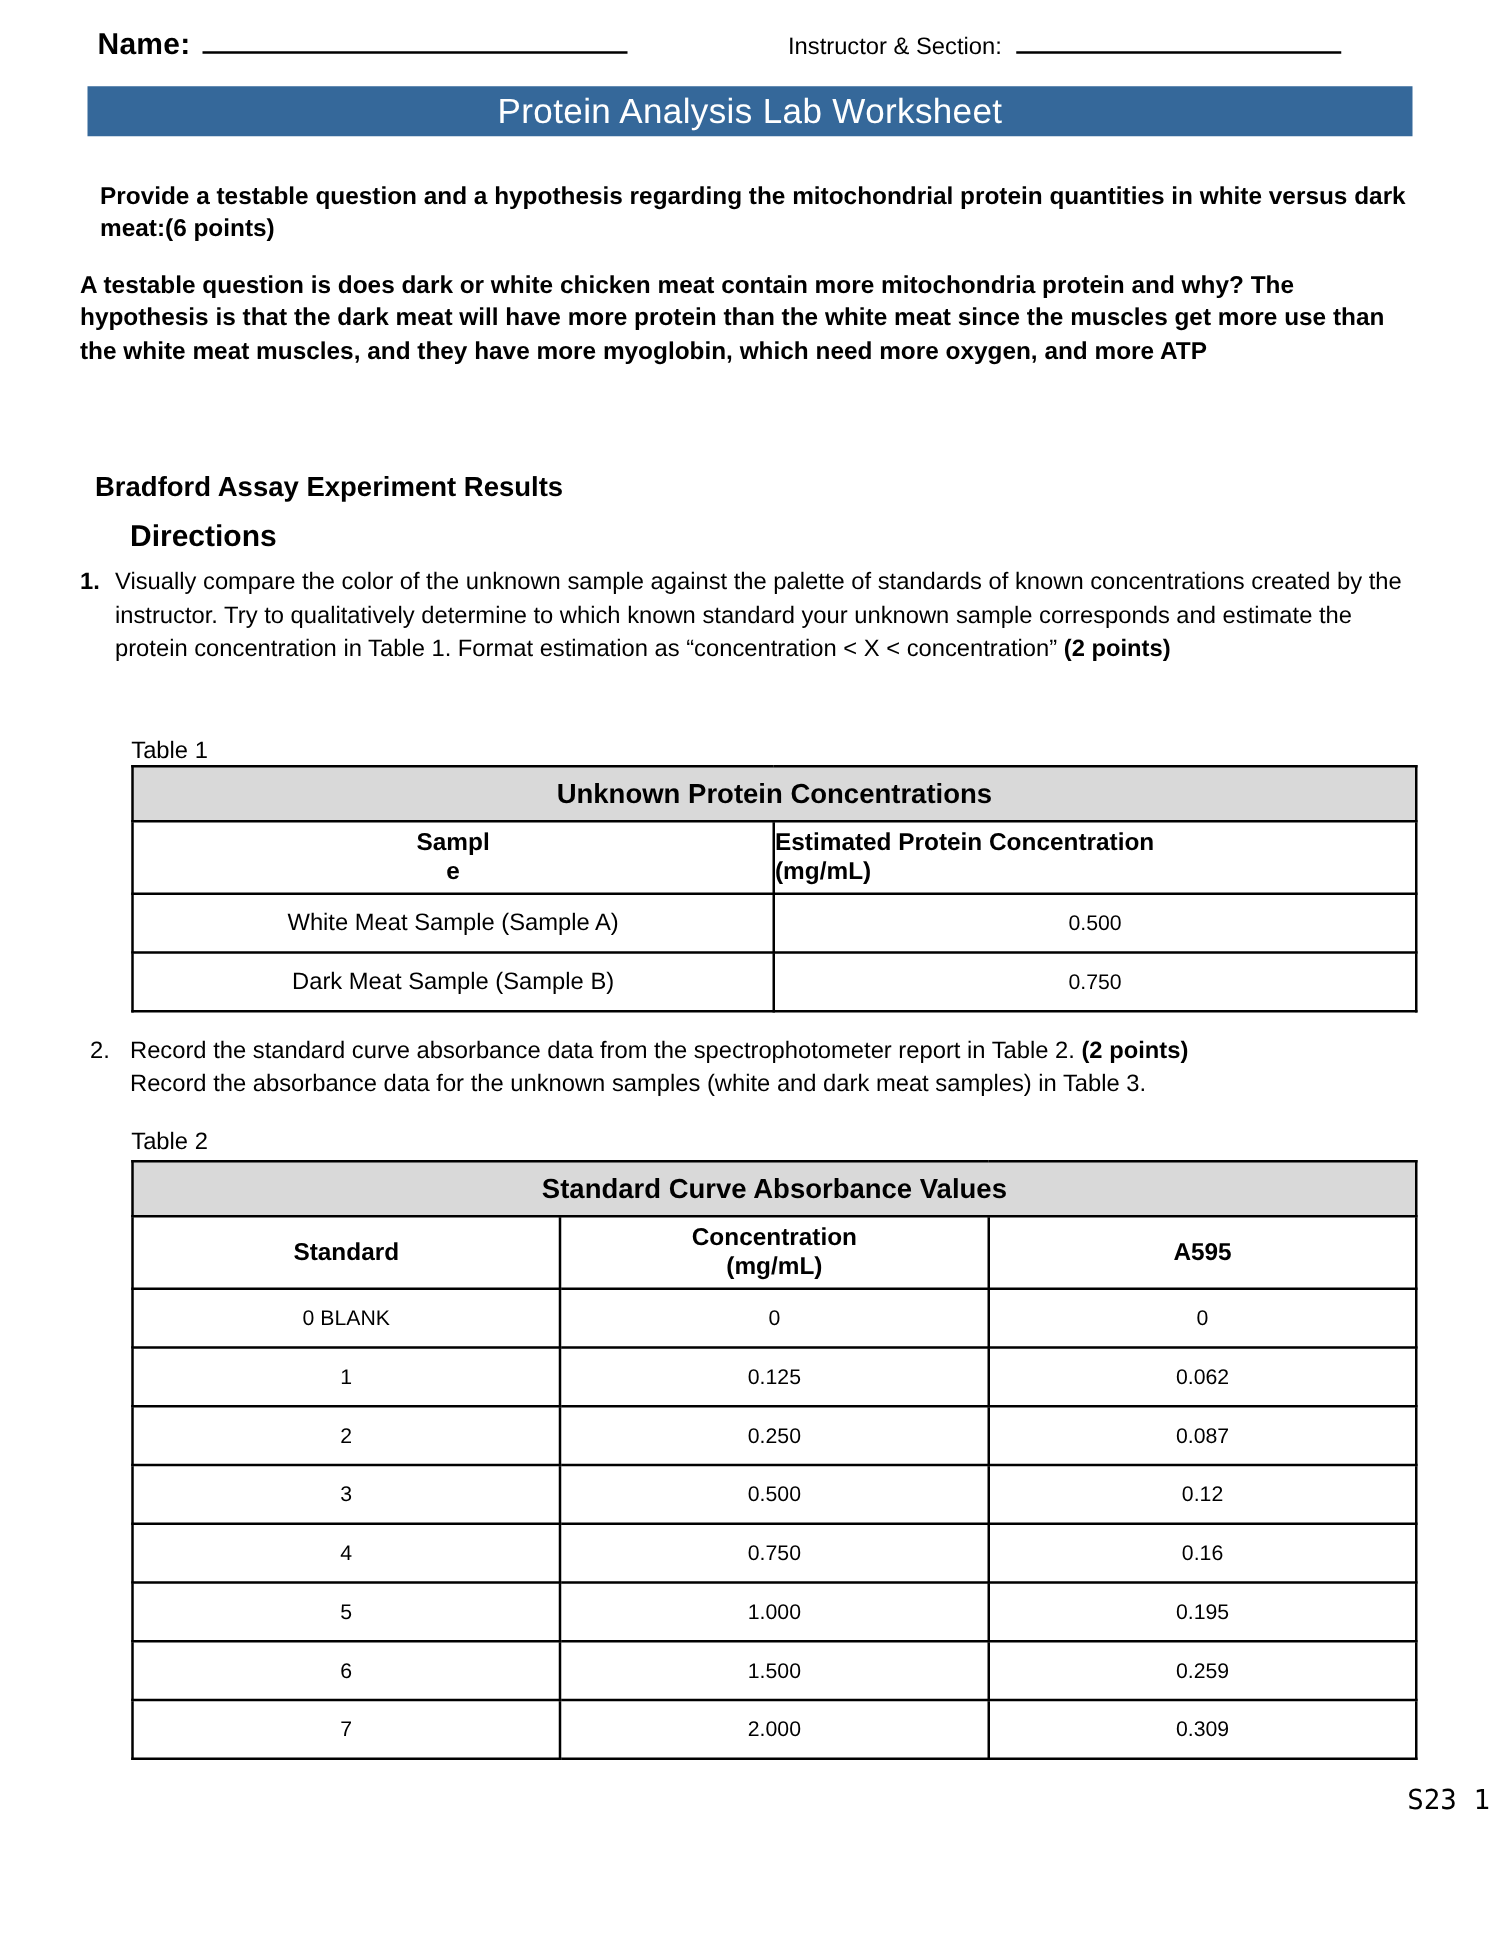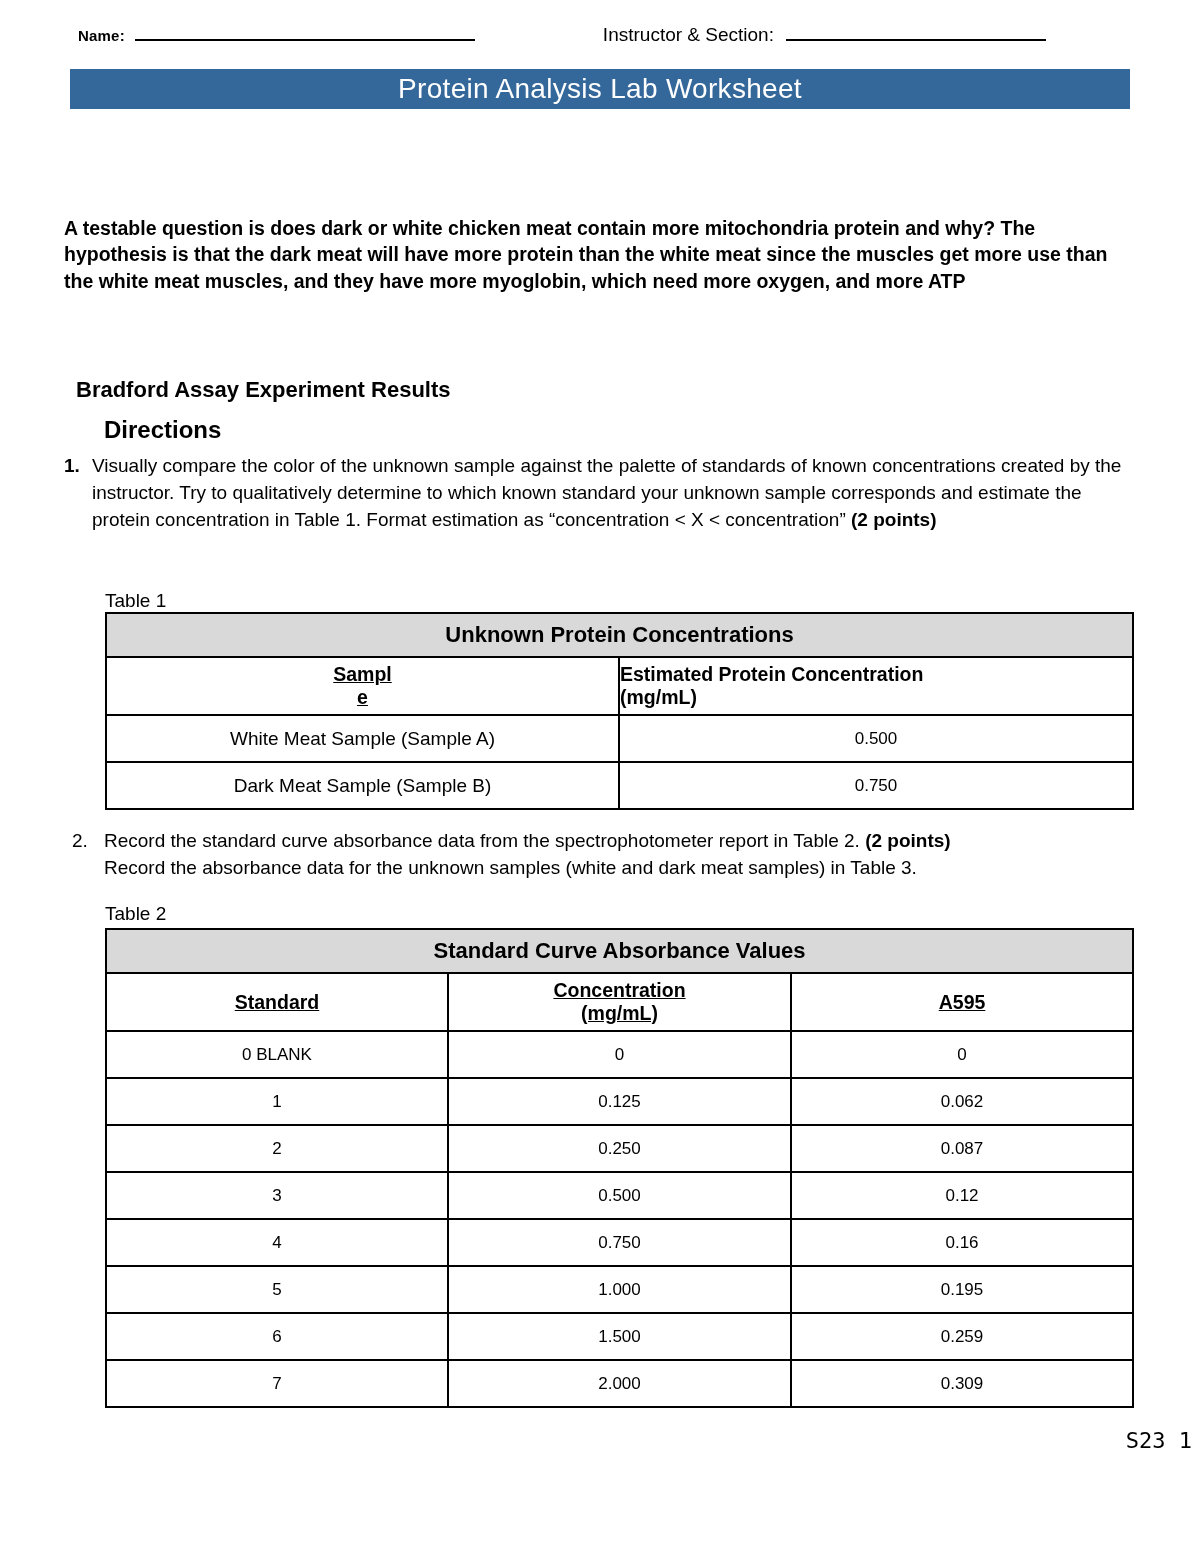--- a/index.html
+++ b/index.html
@@ -28,21 +28,21 @@
   .name-row {
     position: absolute;
     top: 22px;
     left: 78px;
     right: 70px;
     height: 30px;
     display: flex;
     align-items: baseline;
   }
   .name-label {
-    font-size: 15px;
+    font-size: 24px;
     font-weight: bold;
     white-space: nowrap;
     letter-spacing: 0.2px;
   }
   .name-blank {
     display: inline-block;
     width: 340px;
     border-bottom: 2px solid #000;
     height: 17px;
     margin-left: 10px;
@@ -195,21 +195,20 @@
     font-weight: bold;
     height: 42px;
     margin-top: 16px;
   }
   .sub-head {
     text-align: center;
     font-size: 19.5px;
     font-weight: bold;
     height: 56px;
     padding: 4px 6px;
-    text-decoration: underline;
   }
   .sub-head-left {
     text-align: left;
     font-size: 19.5px;
     font-weight: bold;
     height: 56px;
     padding: 6px 0 6px 64px;
     line-height: 1.2;
   }
   .cell-text {
@@ -249,20 +248,23 @@
     <span class="instr-wrap">
       <span class="instr-label">Instructor &amp; Section:</span>
       <span class="instr-blank"></span>
     </span>
   </div>
 
   <div class="banner">
     <span class="banner-title">Protein Analysis Lab Worksheet</span>
   </div>
 
+  <div class="prompt">
+    <span class="q-text">Provide a testable question and a hypothesis regarding the mitochondrial protein quantities in white versus dark meat:</span><span class="pts">(6 points)</span>
+  </div>
 
   <div class="answer">A testable question is does dark or white chicken meat contain more mitochondria protein and why? The hypothesis is that the dark meat will have more protein than the white meat since the muscles get more use than the white meat muscles, and they have more myoglobin, which need more oxygen, and more ATP</div>
 
   <div class="section-title">Bradford Assay Experiment Results</div>
   <div class="directions">Directions</div>
 
   <div class="item1">
     <span class="num">1.</span>
     <span class="body"><span>Visually compare the color of the unknown sample against the palette of standards of known concentrations created by the instructor.  Try to qualitatively determine to which known standard your unknown sample corresponds and estimate the protein concentration in Table 1.  Format estimation as “concentration &lt; X &lt; concentration” </span><span class="b">(2 points)</span></span>
   </div>

